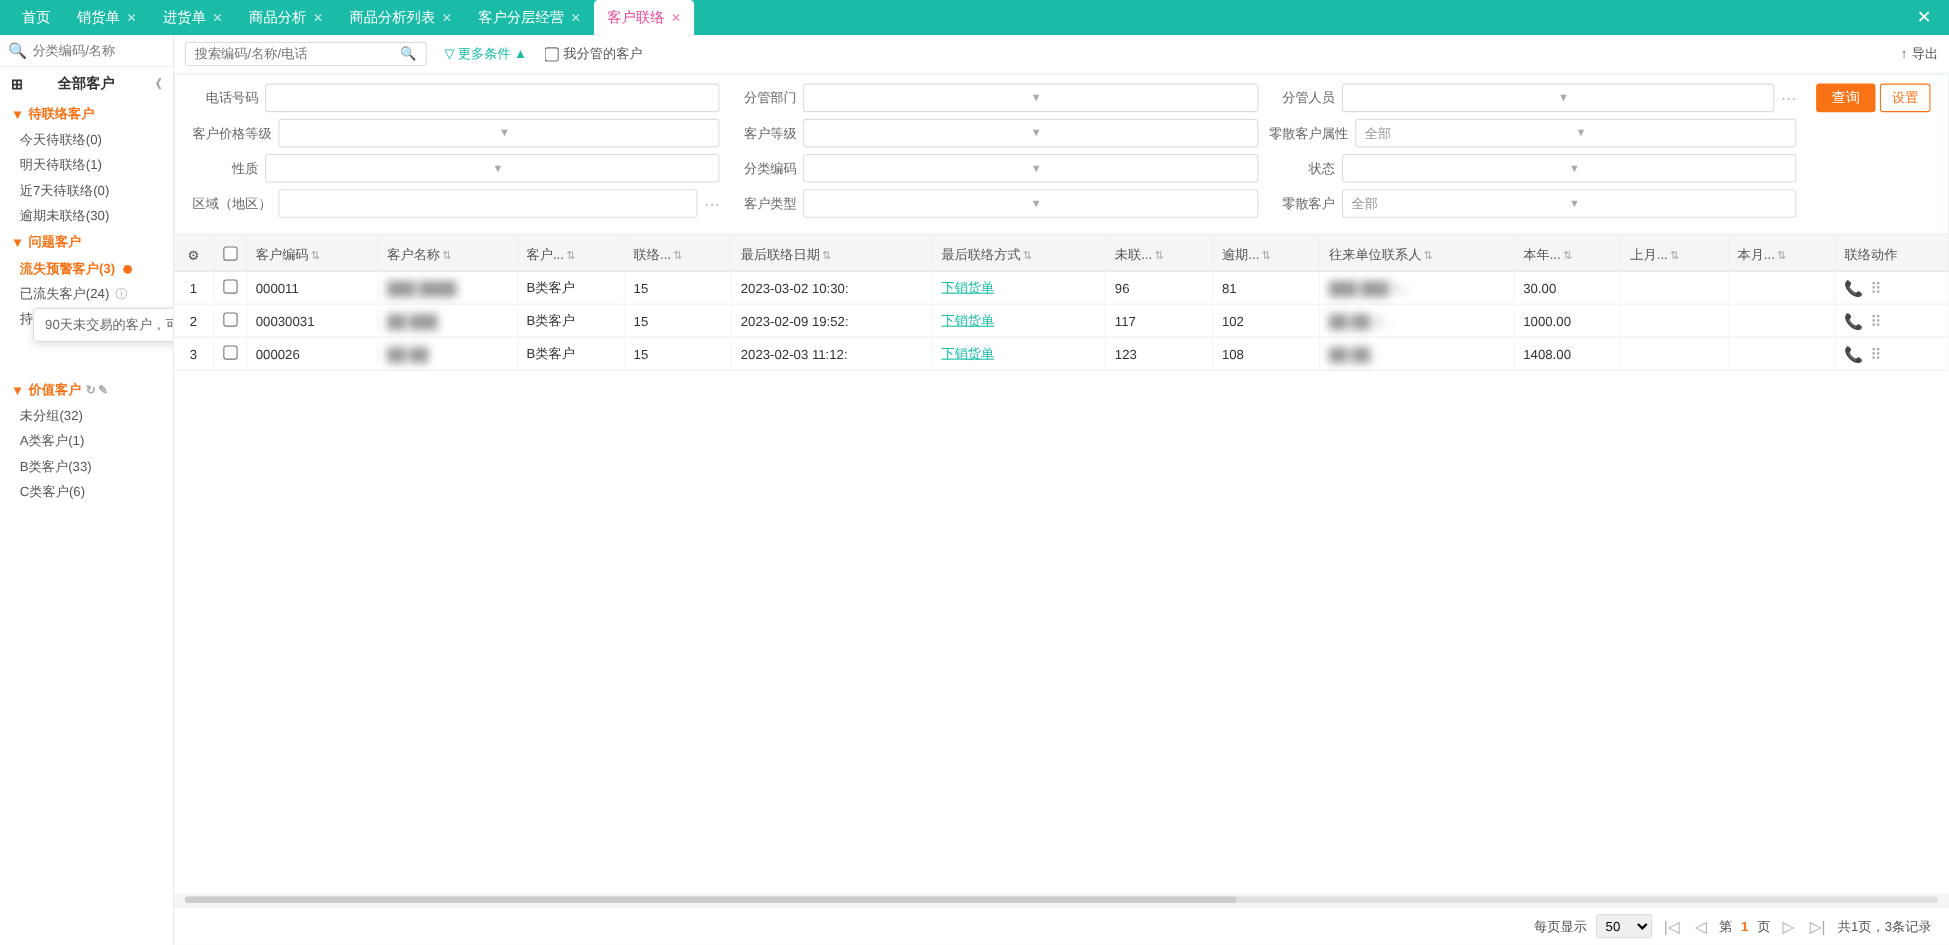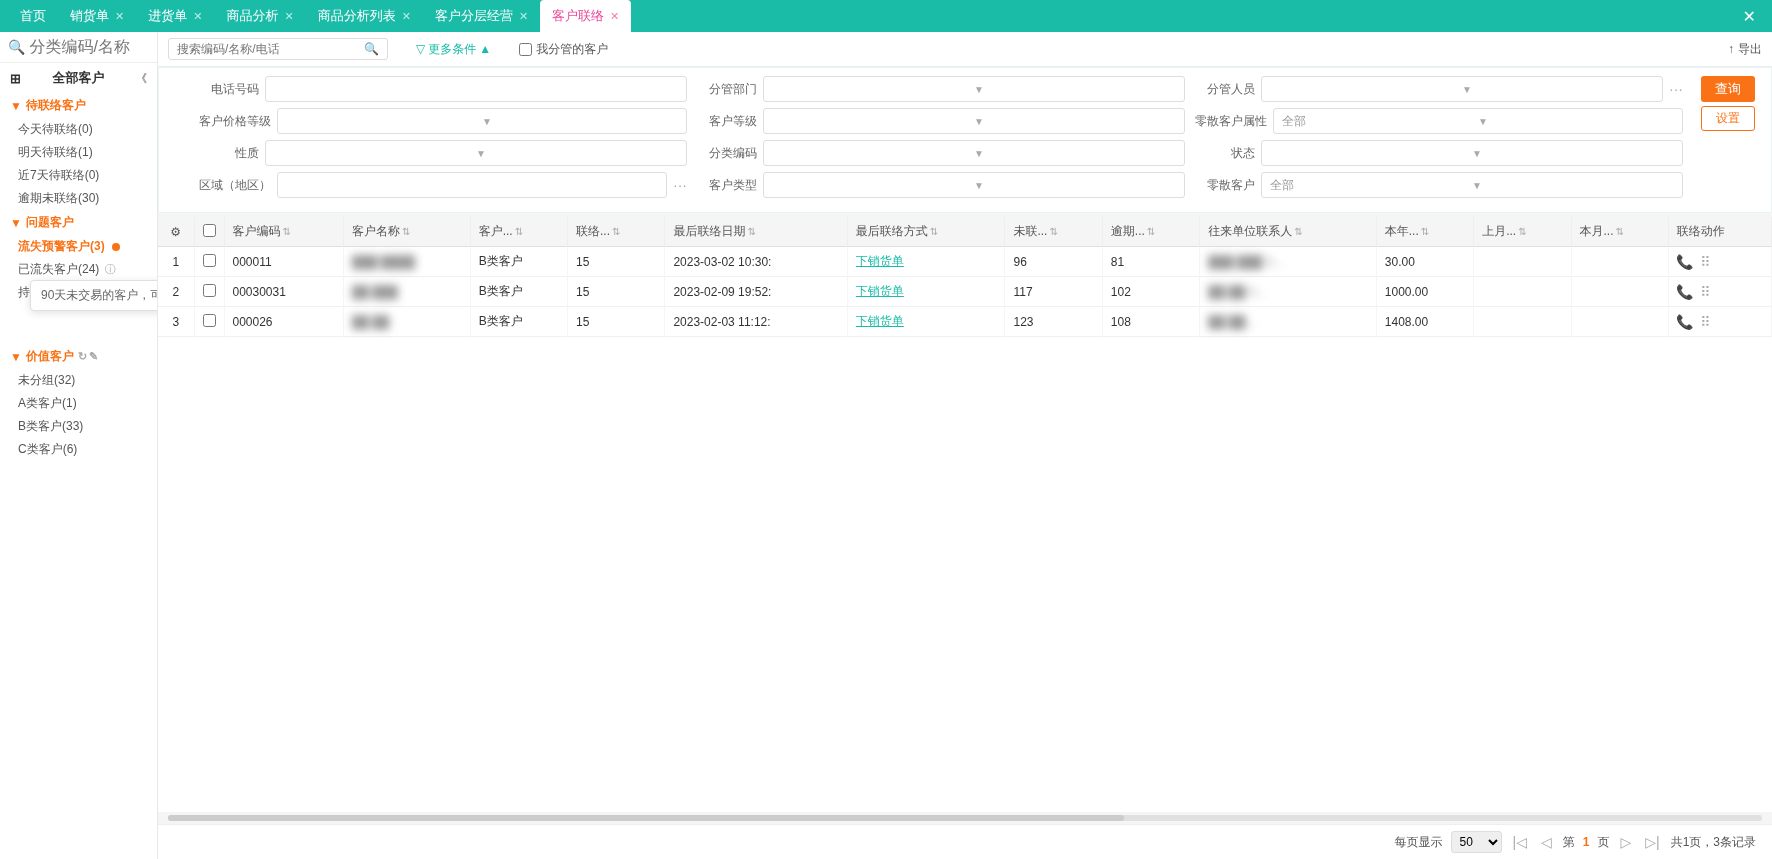--- a/index.html
+++ b/index.html
@@ -58,21 +58,21 @@
     }
     .sidebar-search {
       display: flex;
       align-items: center;
       padding: 6px 8px;
       border-bottom: 1px solid #eee;
     }
     .sidebar-search input {
       border: none;
       outline: none;
-      font-size: 16px;
+      font-size: 12px;
       width: 100%;
       color: #ec4899;
     }
     .sidebar-search .search-icon {
       color: #1abca8;
       margin-right: 4px;
       font-size: 14px;
     }
     .sidebar-all {
       display: flex;
@@ -133,21 +133,21 @@
       background: #f5f5f5;
     }
 
     
     .filter-toolbar {
       display: flex;
       align-items: center;
       padding: 6px 10px;
       background: #fff;
       border-bottom: 1px solid #eee;
-      gap: 28px;
+      gap: 16px;
     }
     .filter-search {
       display: flex;
       align-items: center;
       border: 1px solid #ddd;
       border-radius: 3px;
       padding: 3px 8px;
       width: 220px;
       background: #fff;
     }
@@ -193,21 +193,20 @@
       background: #fff;
       border: 1px solid #e8f4f2;
       margin: 0;
       padding: 8px 16px;
     }
     .filter-row {
       display: flex;
       align-items: center;
       margin-bottom: 6px;
       gap: 10px;
-      margin-left: 24px;
     }
     .filter-cell {
       display: flex;
       align-items: center;
       flex: 1;
       gap: 6px;
     }
     .filter-cell label {
       color: #666;
       font-size: 12px;
@@ -236,21 +235,21 @@
       cursor: pointer;
       background: #fff;
     }
     .filter-select span { flex: 1; color: #999; }
     .filter-select .arrow { color: #aaa; font-size: 10px; }
     .filter-dots { color: #aaa; font-size: 14px; cursor: pointer; }
 
     
     .filter-actions {
       display: flex;
-      flex-direction: column;
+      flex-direction: row;
       gap: 4px;
       margin-left: 8px;
     }
     .btn-query {
       background: #f97316;
       color: #fff;
       border: none;
       border-radius: 3px;
       padding: 4px 14px;
       font-size: 13px;

